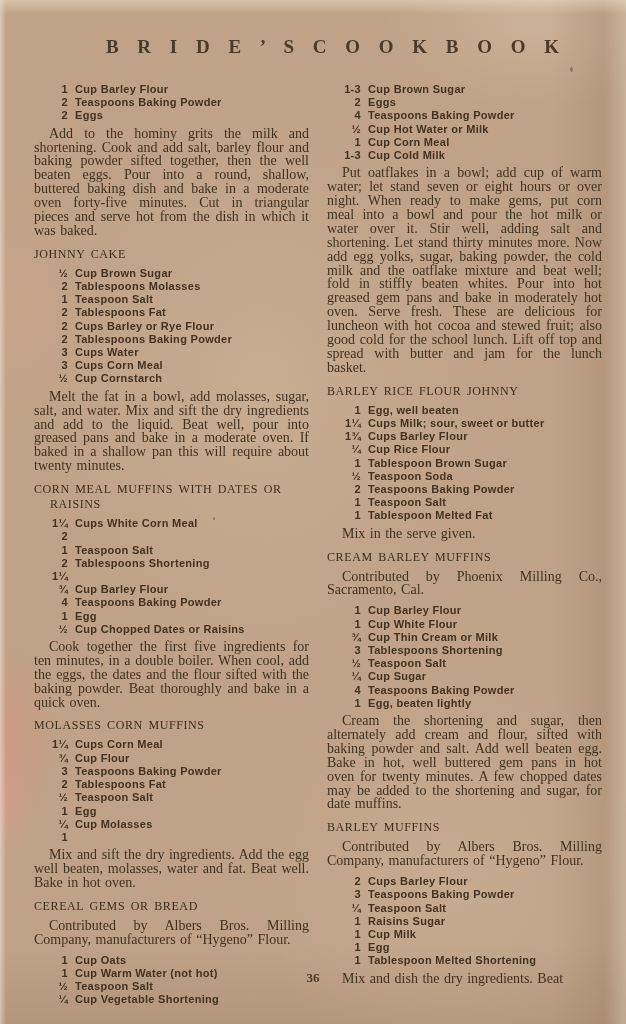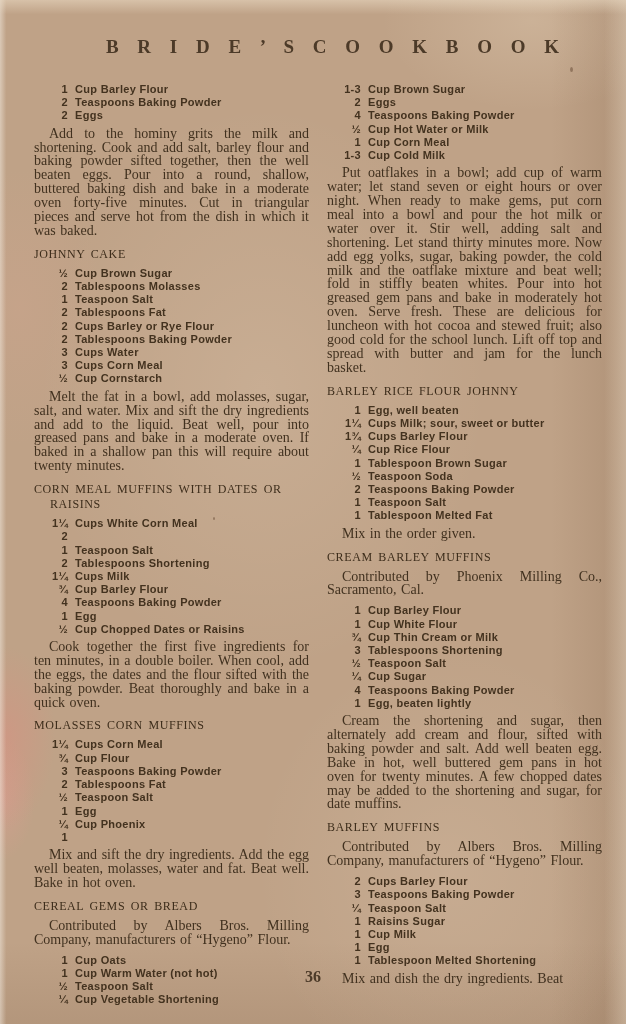--- a/index.html
+++ b/index.html
@@ -74,21 +74,21 @@
     text-align:justify;
     text-indent:15px;
     color:#41311f;
     word-spacing:1px;
   }
   .page-number{
     position:absolute;
     left:0;right:0;
     bottom:38px;
     text-align:center;
-    font-size:16px;
+    font-size:13px;
     font-weight:600;
     color:#4c3a28;
   }
   .speck{position:absolute;border-radius:50%;background:#6b503a;opacity:.55;}
   .speck.s1{width:3px;height:5px;left:570px;top:67px;}
   .speck.s2{width:2px;height:3px;left:213px;top:517px;}
 </style>
 </head>
 <body>
 
@@ -163,21 +163,20 @@
           <li>
             <span class="ing-qty">1</span>
             <span class="ing-item">Teaspoon Salt</span>
           </li>
           <li>
             <span class="ing-qty">2</span>
             <span class="ing-item">Tablespoons Shortening</span>
           </li>
           <li>
             <span class="ing-qty">1¼</span>
-            <span class="ing-item">Cups Milk</span>
           </li>
           <li>
             <span class="ing-qty">¾</span>
             <span class="ing-item">Cup Barley Flour</span>
           </li>
           <li>
             <span class="ing-qty">4</span>
             <span class="ing-item">Teaspoons Baking Powder</span>
           </li>
           <li>
@@ -211,21 +210,21 @@
           <li>
             <span class="ing-qty">½</span>
             <span class="ing-item">Teaspoon Salt</span>
           </li>
           <li>
             <span class="ing-qty">1</span>
             <span class="ing-item">Egg</span>
           </li>
           <li>
             <span class="ing-qty">¼</span>
-            <span class="ing-item">Cup Phoenix</span>
+            <span class="ing-item">Cup Molasses</span>
           </li>
           <li>
             <span class="ing-qty">1</span>
           </li>
         </ul>
         <p class="body-par">Mix and sift the dry ingredients.  Add the egg well beaten, molasses, water and fat.  Beat well.  Bake in hot oven.</p>
         <h2 class="section-title">CEREAL GEMS OR BREAD</h2>
         <p class="body-par">Contributed by Albers Bros. Milling Company, manufacturers of “Hygeno” Flour.</p>
         <ul class="ingredients">
           <li>
@@ -306,21 +305,21 @@
           </li>
           <li>
             <span class="ing-qty">1</span>
             <span class="ing-item">Teaspoon Salt</span>
           </li>
           <li>
             <span class="ing-qty">1</span>
             <span class="ing-item">Tablespoon Melted Fat</span>
           </li>
         </ul>
-        <p class="body-par">Mix in the order given.</p>
+        <p class="body-par">Mix in the serve given.</p>
         <h2 class="section-title">CREAM BARLEY MUFFINS</h2>
         <p class="body-par">Contributed by Phoenix Milling Co., Sacramento, Cal.</p>
         <ul class="ingredients">
           <li>
             <span class="ing-qty">1</span>
             <span class="ing-item">Cup Barley Flour</span>
           </li>
           <li>
             <span class="ing-qty">1</span>
             <span class="ing-item">Cup White Flour</span>

